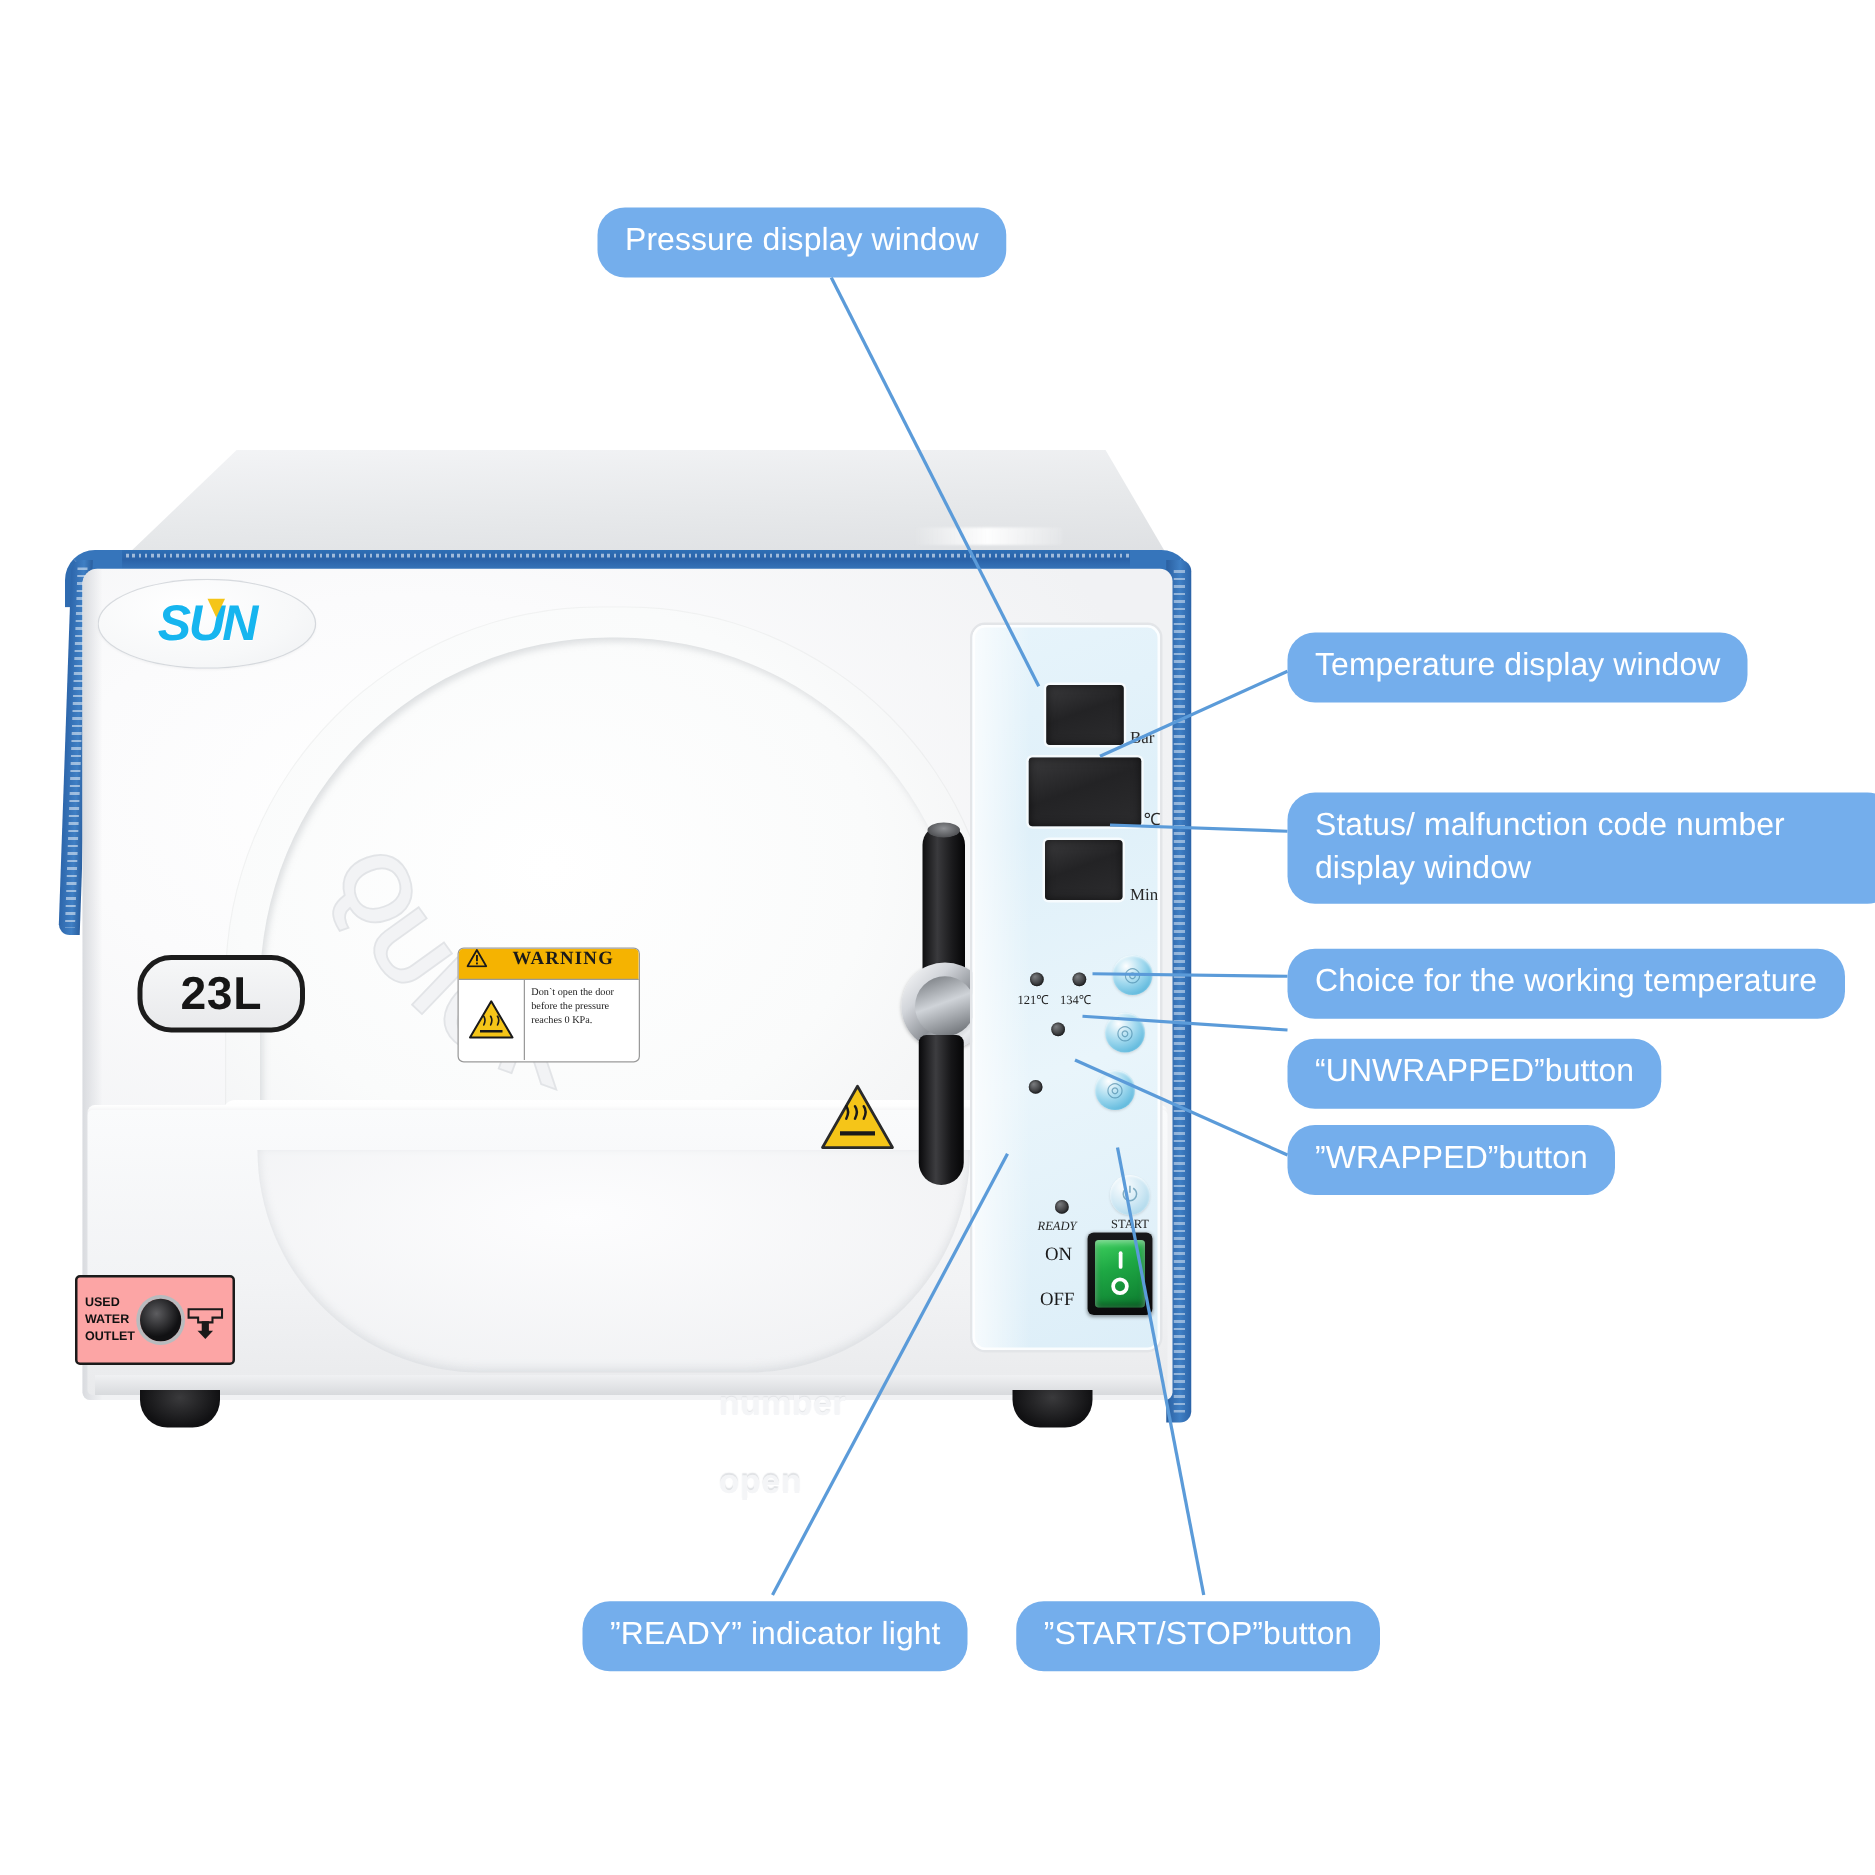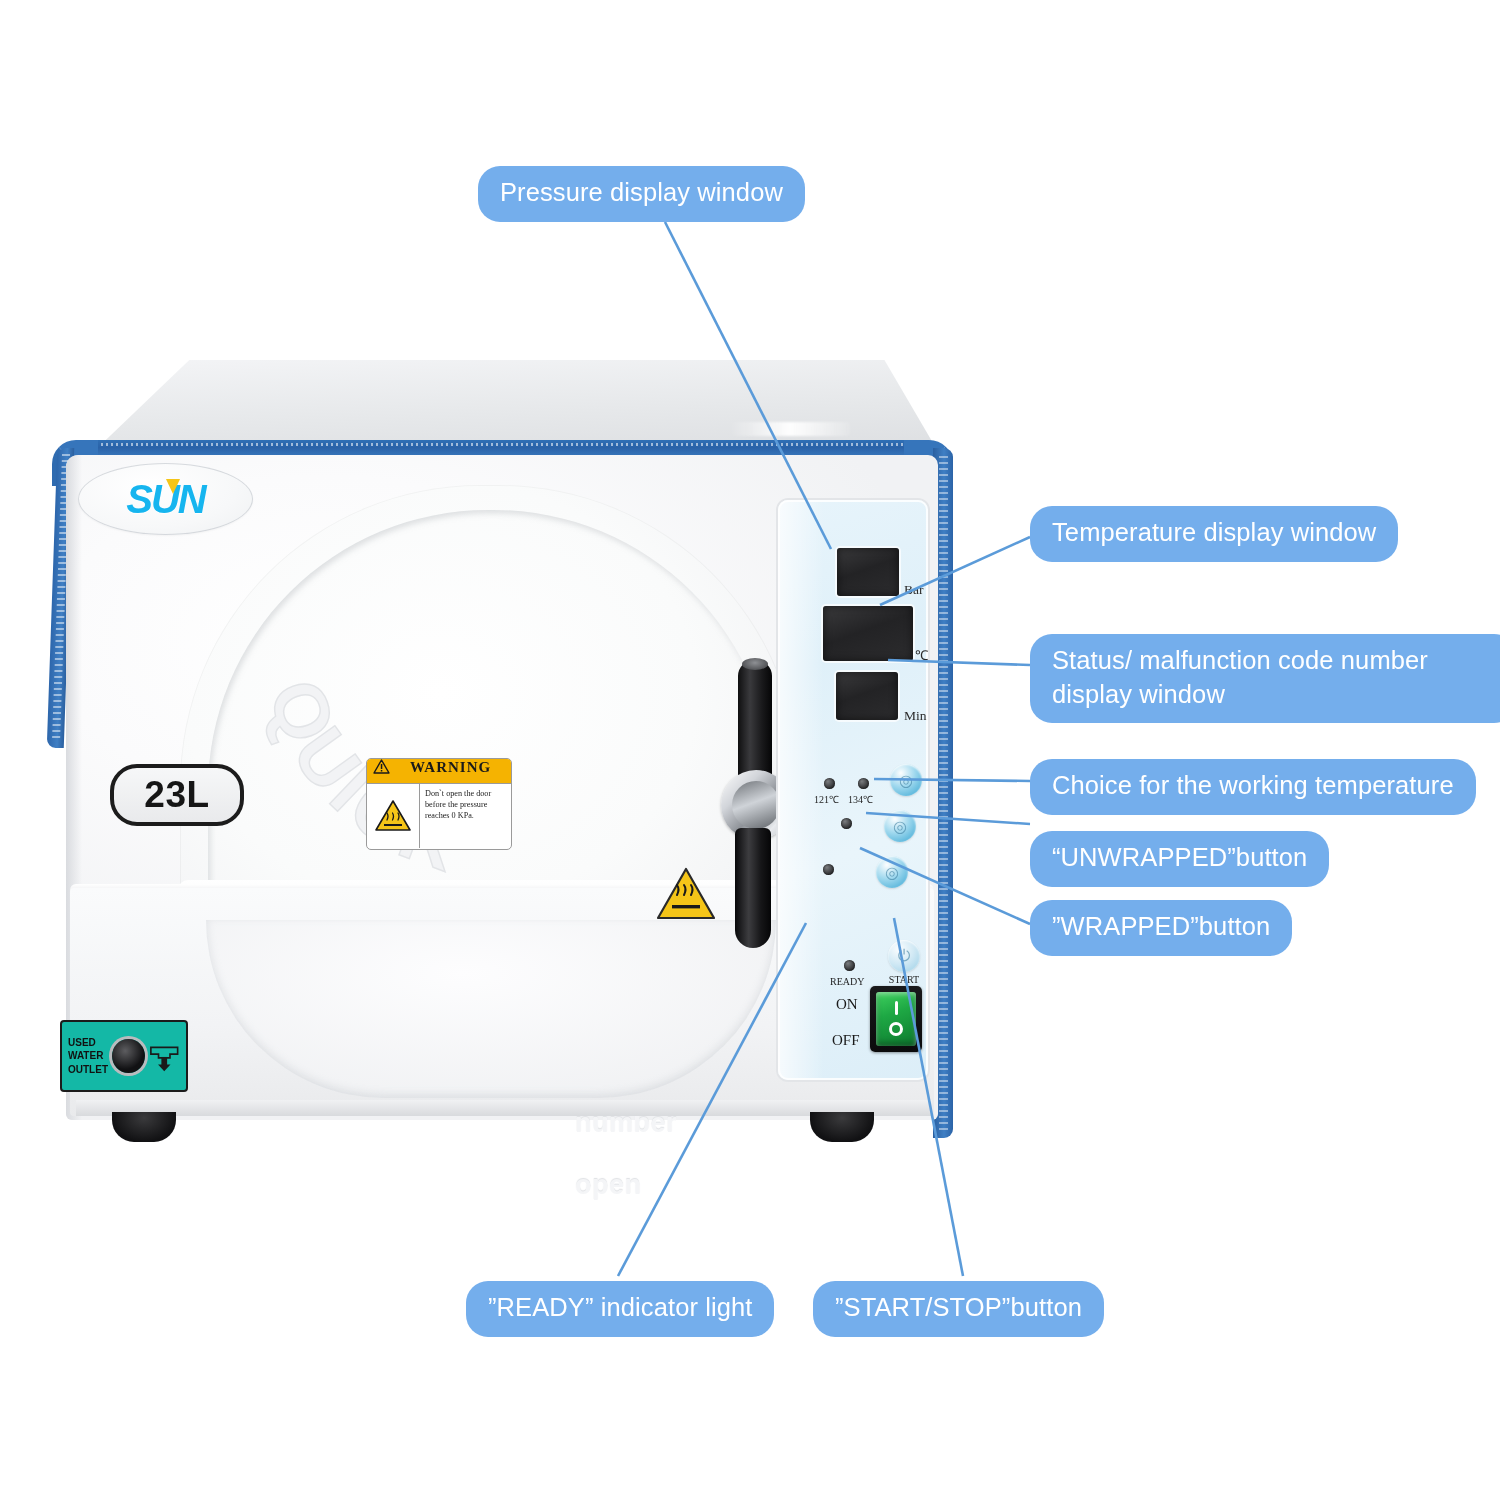--- a/index.html
+++ b/index.html
@@ -217,21 +217,21 @@
     border-right:1.5px solid #9a9a9a;
   }
   .warn-right{
     flex:1;padding:4px 4px 0 5px;
     font-family:"Liberation Serif", serif;font-size:8.2px;line-height:1.35;color:#1c1c1c;
   }
 
   
   .water{
     position:absolute;left:30px;top:660px;width:128px;height:72px;
-    background:#14b8a6;border:2.5px solid #1b1b1b;border-radius:4px;
+    background:#fca5a5;border:2.5px solid #1b1b1b;border-radius:4px;
     display:flex;align-items:center;padding:0 6px;box-sizing:border-box;
   }
   .water-txt{
     font-family:"Liberation Sans", sans-serif;font-weight:700;
     font-size:10px;line-height:1.35;color:#111;
   }
   .water-port{
     width:34px;height:34px;border-radius:50%;margin-left:4px;
     background:radial-gradient(circle at 40% 35%,#5d5d60,#111113 62%);
     box-shadow:0 0 0 3px #b9bbbe;
@@ -307,21 +307,21 @@
   .led.l2{left:63px;top:318px;}
   .led.l3{left:45px;top:364px;}
   .led.lready{left:66px;top:460px;}
 
   .led-lbl{
     position:absolute;font-family:"Liberation Serif", serif;
     font-size:10px;color:#1f1f1f;
   }
   .lbl121{left:36px;top:292px;}
   .lbl134{left:70px;top:292px;}
-  .lblready{left:52px;top:476px;}
+  .lblready{left:52px;top:476px;font-style:italic;}
 
   .btn-round{
     position:absolute;width:32px;height:32px;border-radius:50%;
     background:radial-gradient(circle at 34% 28%, rgba(255,255,255,.92), #9fd8ee 45%, #5fb9dd 78%, #87cbe4 100%);
     box-shadow:inset 0 1px 2px rgba(255,255,255,.9), 0 1px 2px rgba(0,0,0,.12);
   }
   .btn-round.b1{left:112px;top:264px;}
   .btn-round.b2{left:106px;top:310px;}
   .btn-round.b3{left:98px;top:356px;}
   .btn-round.bss{left:110px;top:440px;

